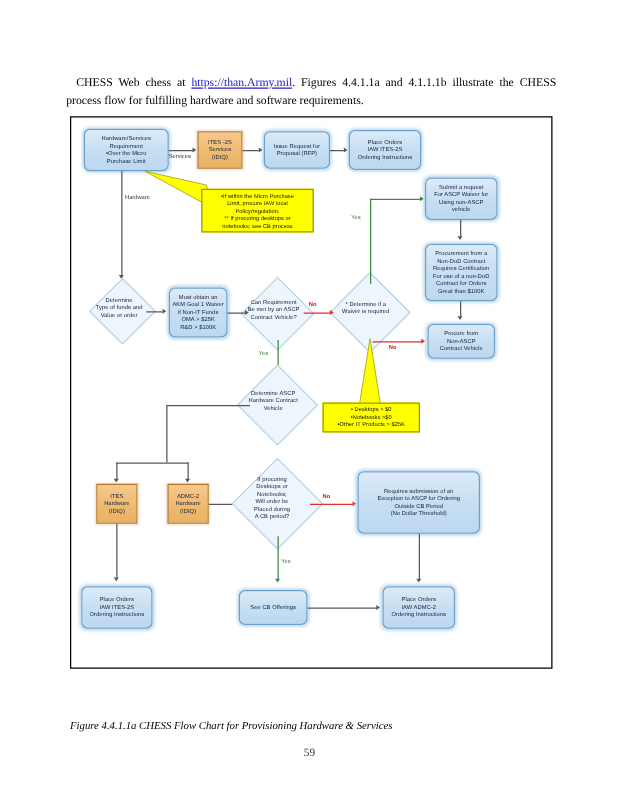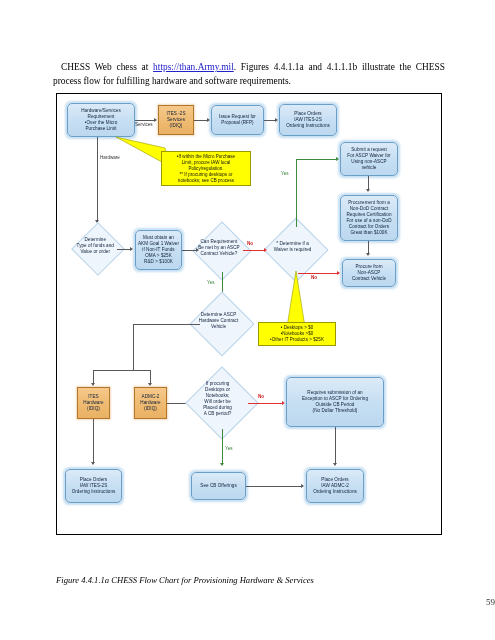--- a/index.html
+++ b/index.html
@@ -26,21 +26,21 @@
   }
   .fig-inner{position:absolute;inset:0;}
 
   
   .caption{
     position:absolute;left:56px;top:537px;width:400px;
     font-family:"Liberation Serif",serif;
     font-style:italic;font-size:8.6px;line-height:11px;margin-top:38px;
   }
   .pagenum{
-    position:absolute;left:0;top:597px;width:495px;text-align:right;
+    position:absolute;left:0;top:597px;width:495px;text-align:center;
     font-family:"Liberation Serif",serif;font-size:9px;color:#333;
   }
 
   
   .node{
     position:absolute;box-sizing:border-box;
     display:flex;align-items:center;justify-content:center;
     text-align:center;
     font-family:"Liberation Sans",sans-serif;
     font-size:4.6px;line-height:6.1px;

